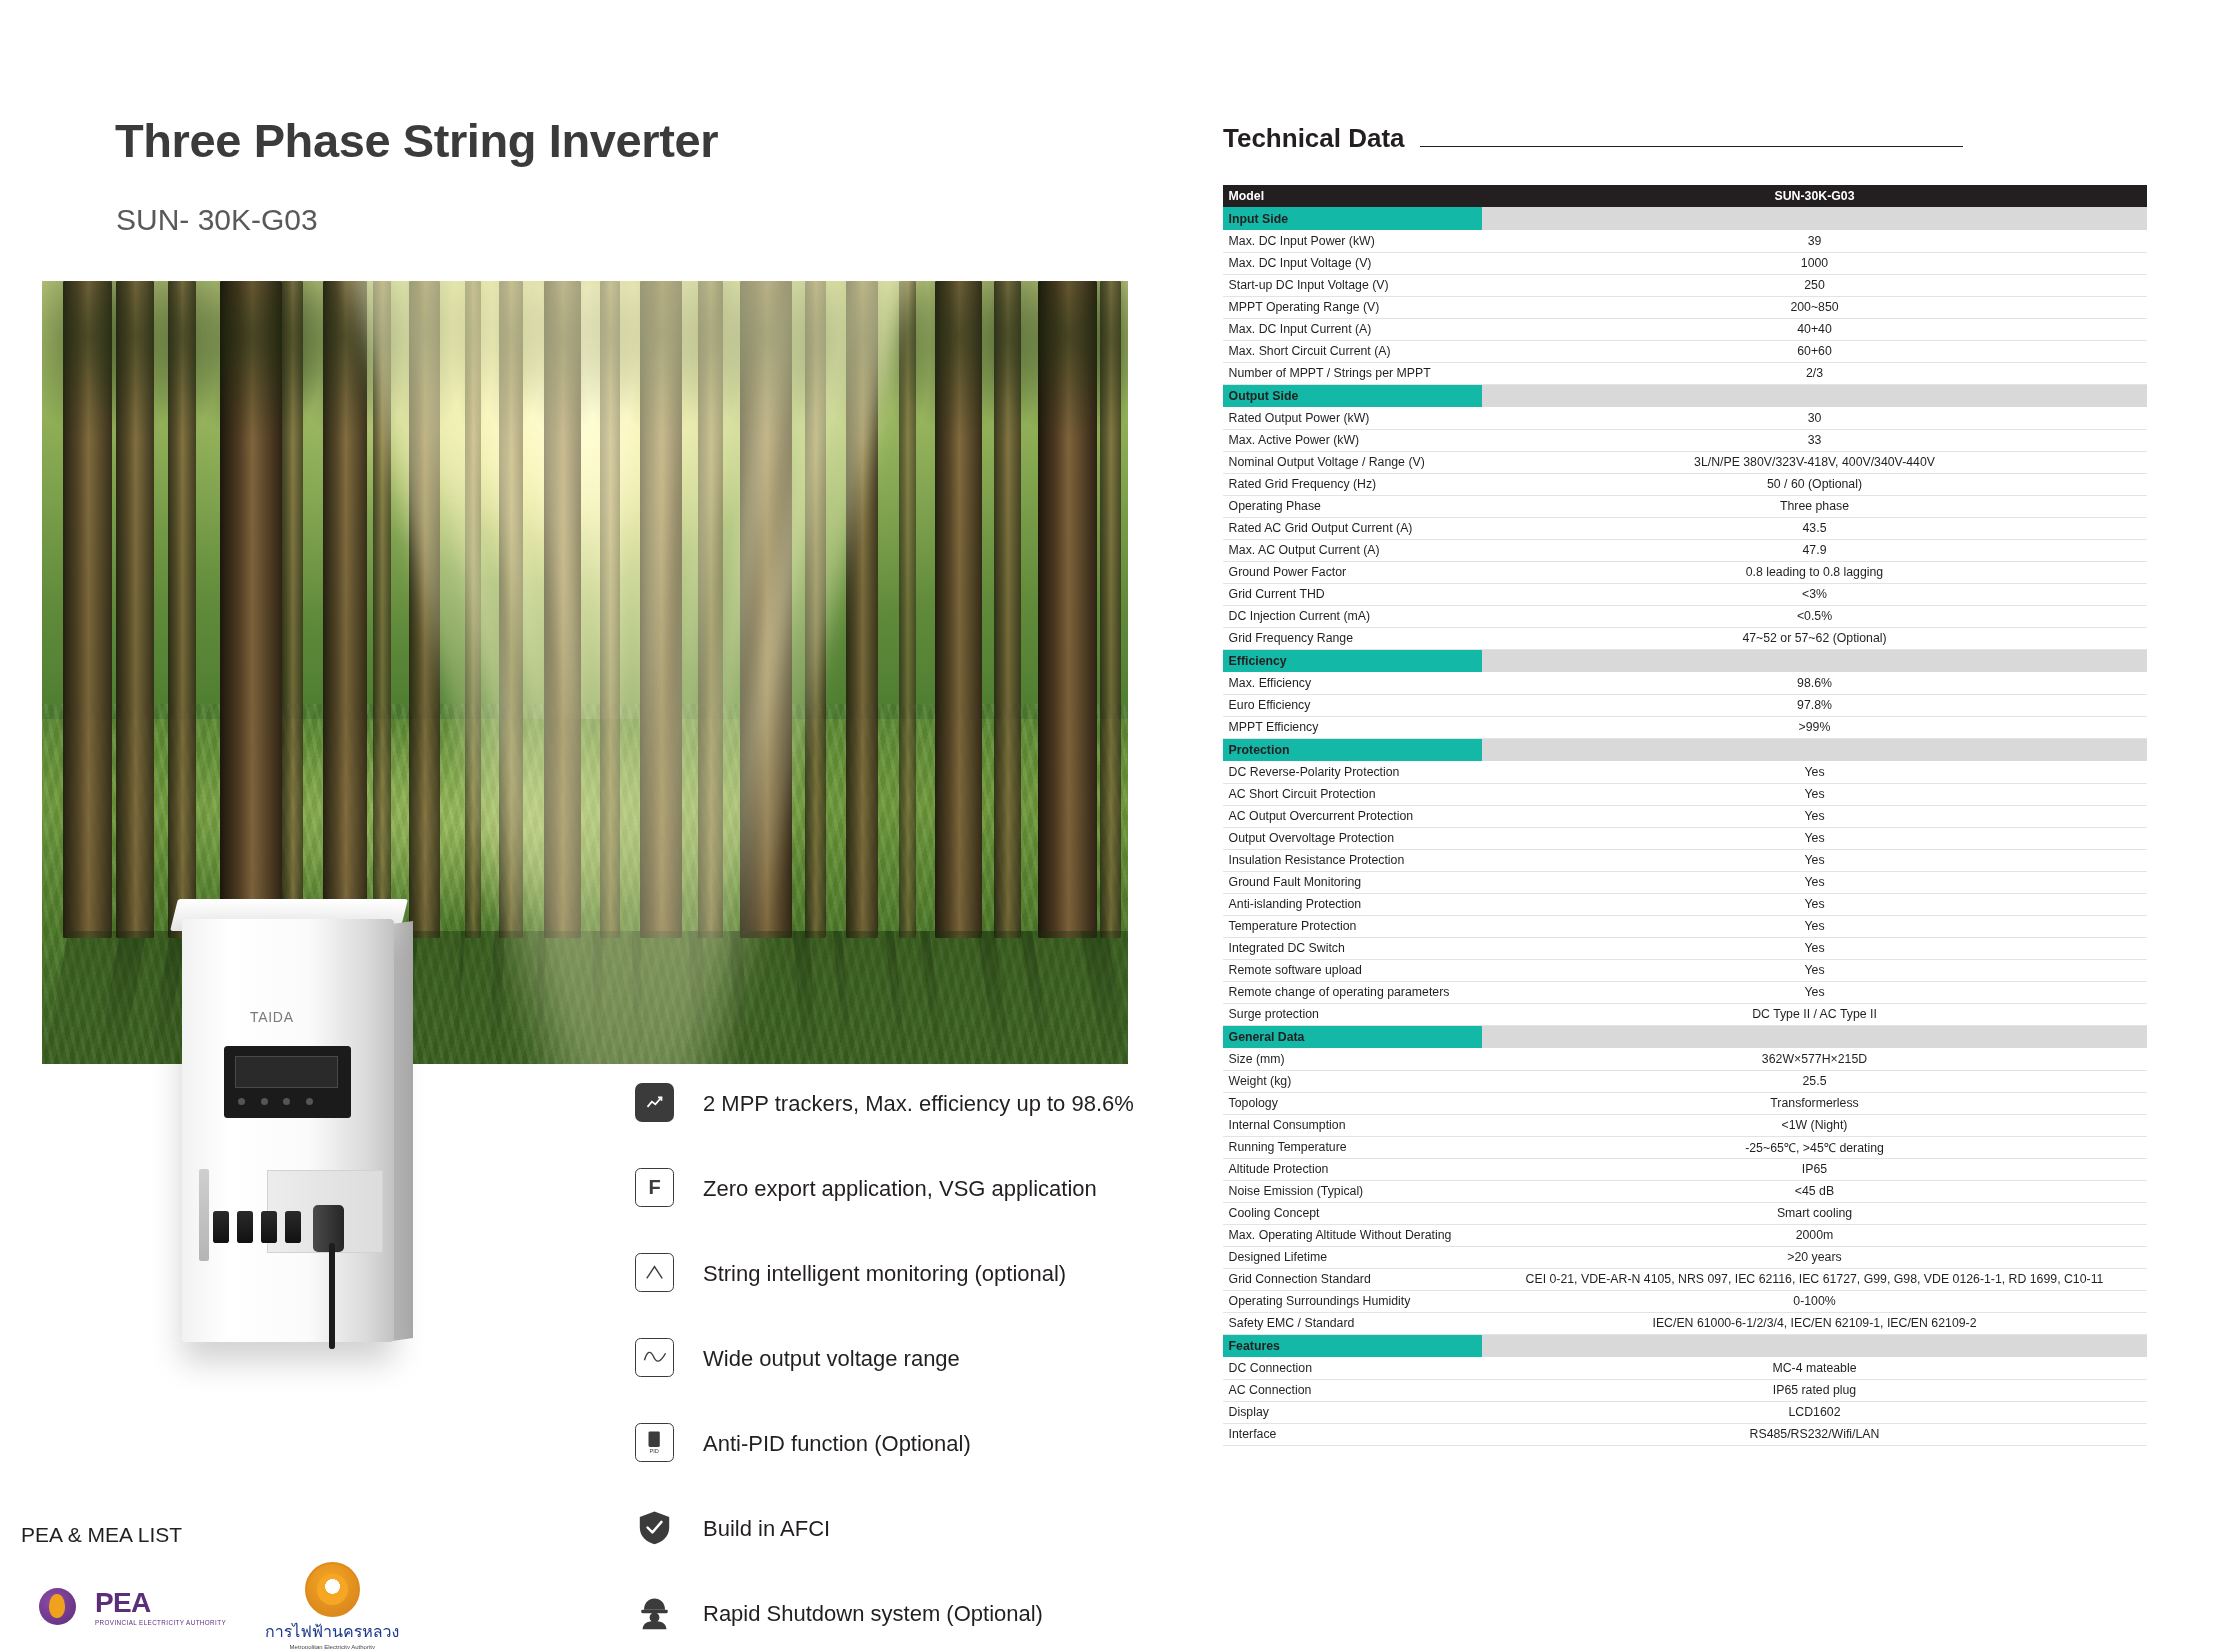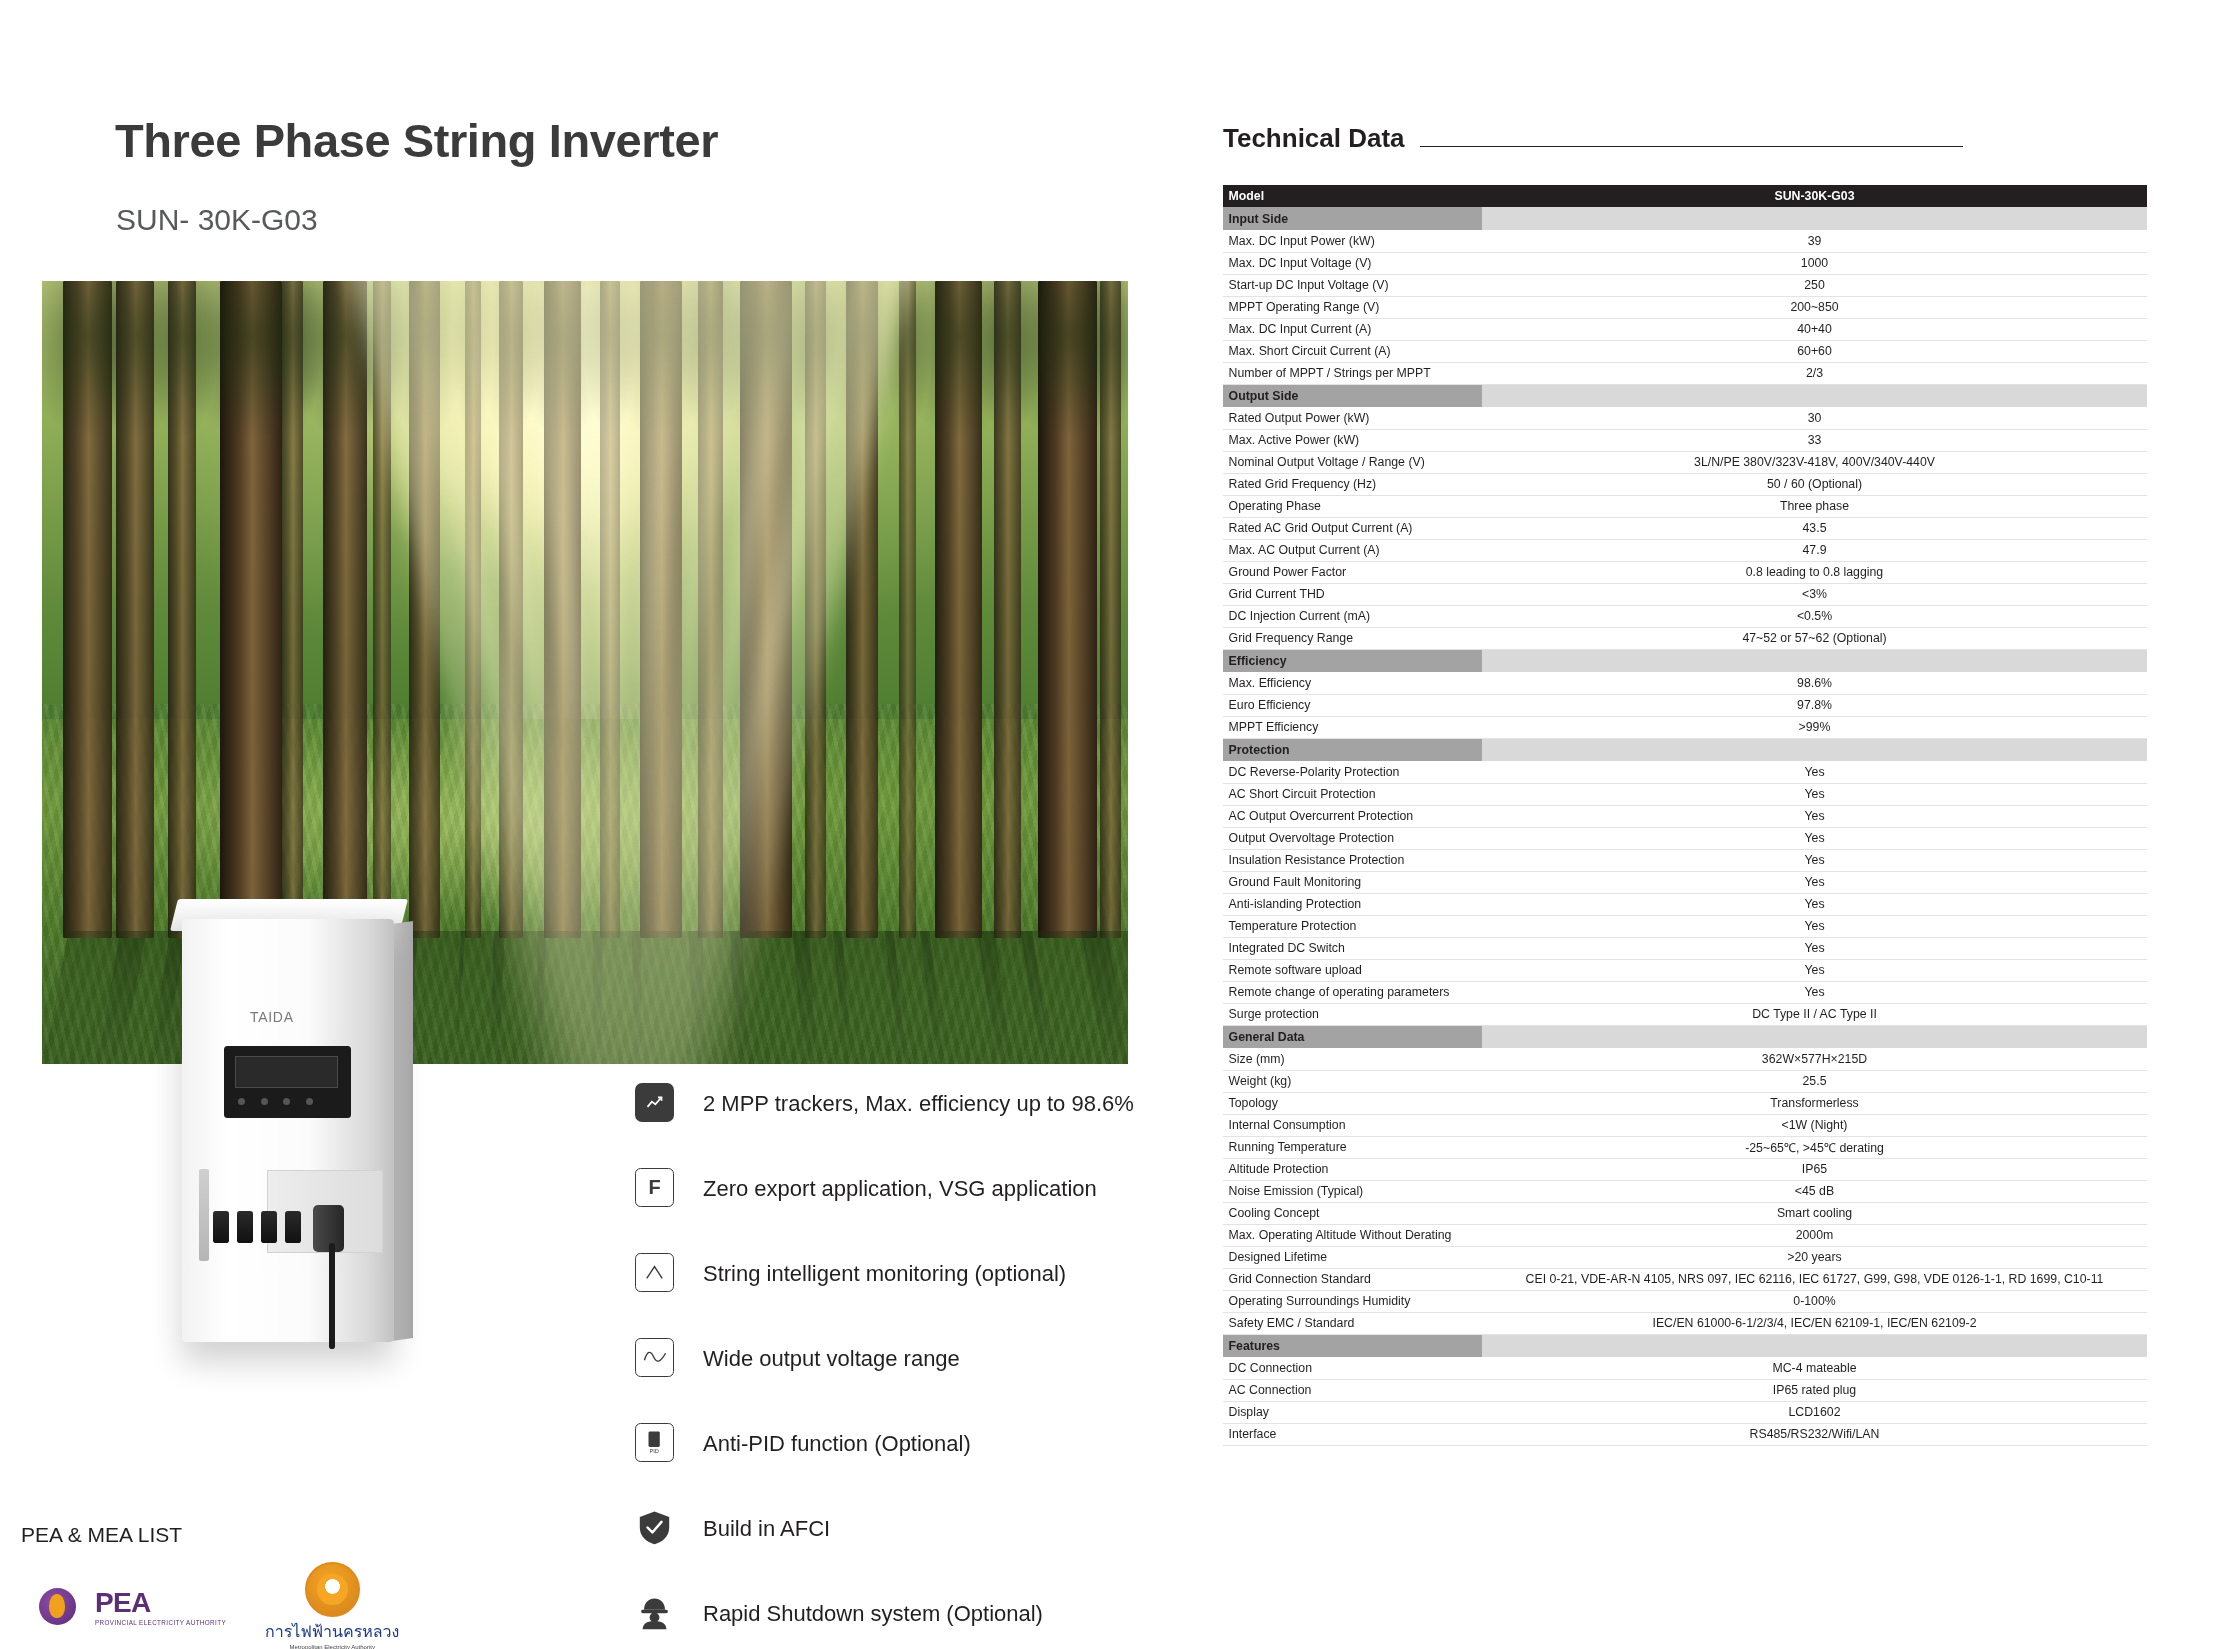--- a/index.html
+++ b/index.html
@@ -180,21 +180,21 @@
     border-collapse: collapse;
     font-size: 12.3px;
     color: #231f20;
   }
   table.spec td { padding: 0; vertical-align: middle; }
   .r { height: 22px; }
   .c-label { width: 259px; padding-left: 5.6px !important; border-bottom: 0.7px solid #e3e3e3; }
   .c-value { padding-left: 0; text-align:center; border-bottom: 0.7px solid #e3e3e3; }
   .row-model .c-label { background: #231f20; color:#fff; font-weight: bold; border-bottom:none; }
   .row-model .c-value { background: #231f20; color:#fff; font-weight: bold; border-bottom:none; text-align:center; }
-  .row-section .c-label { background: #a3a3a3; font-weight: bold; border-bottom: none; }
+  .row-section .c-label { background: #14b8a6; font-weight: bold; border-bottom: none; }
   .row-section .c-value { background: #d9d9d9; border-bottom: none; }
   .row-section { height: 23px; }
 </style>
 </head>
 <body>
 
 <div class="page">
 
   <div class="left">
 

